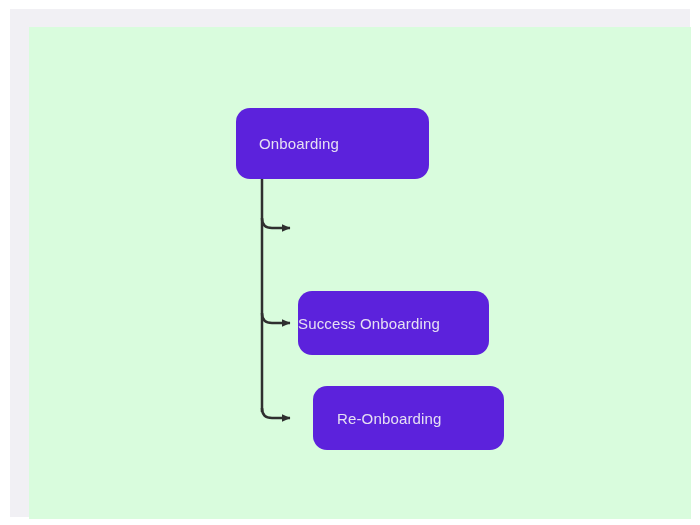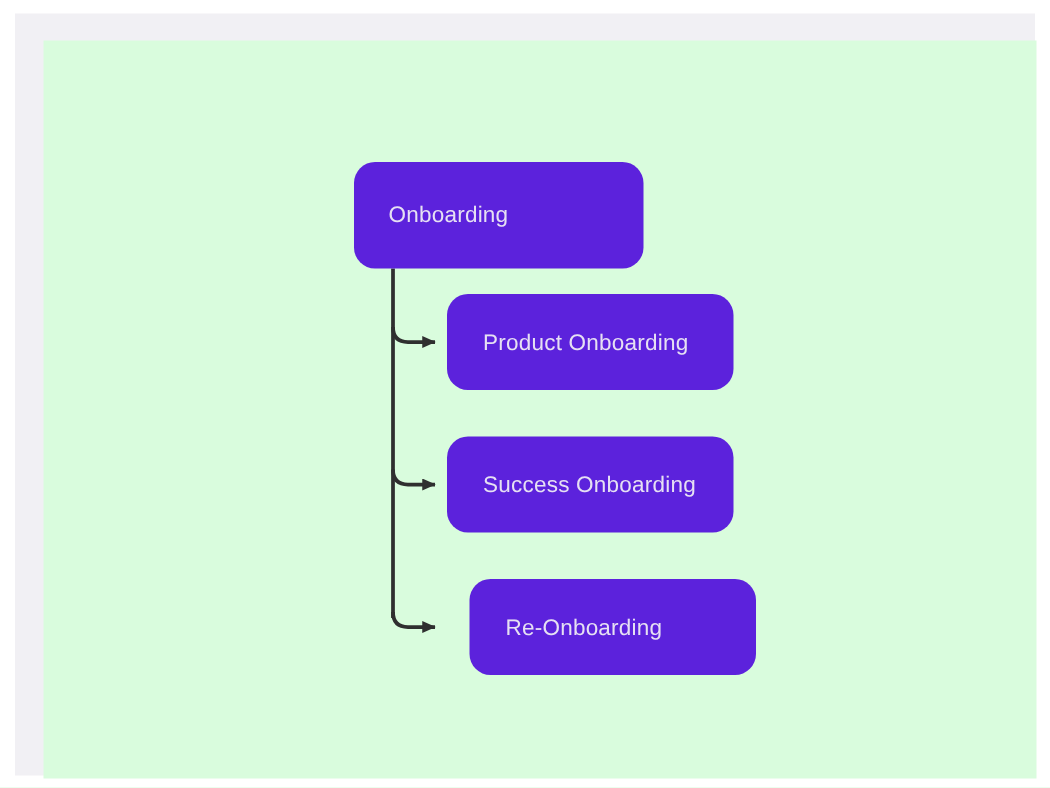--- a/index.html
+++ b/index.html
@@ -78,21 +78,20 @@
     top: 169px;
     width: 191px;
     height: 64px;
     padding-left: 24px;
   }
   #node-child-1 {
     left: 269px;
     top: 264px;
     width: 191px;
     height: 64px;
-    padding-left: 24px;
   }
   #node-child-2 {
     left: 284px;
     top: 359px;
     width: 191px;
     height: 64px;
     padding-left: 24px;
   }
 </style>
 </head>
@@ -115,23 +114,20 @@
 
       <path d="M233,286 Q233,296 243,296 L261,296" fill="none" stroke="#2f2f2f" stroke-width="2.5" stroke-linecap="butt" marker-end="url(#arrowhead)"></path>
 
       <path d="M233,381 Q233,391 243,391 L261,391" fill="none" stroke="#2f2f2f" stroke-width="2.5" stroke-linecap="butt" marker-end="url(#arrowhead)"></path>
     </svg>
 
     <div class="node" id="node-root">
       <span class="node-label">Onboarding</span>
     </div>
 
-    <div class="node" id="node-child-0">
-      <span class="node-label">Product Onboarding</span>
-    </div>
 
     <div class="node" id="node-child-1">
       <span class="node-label">Success Onboarding</span>
     </div>
 
     <div class="node" id="node-child-2">
       <span class="node-label">Re-Onboarding</span>
     </div>
 
   </div>

